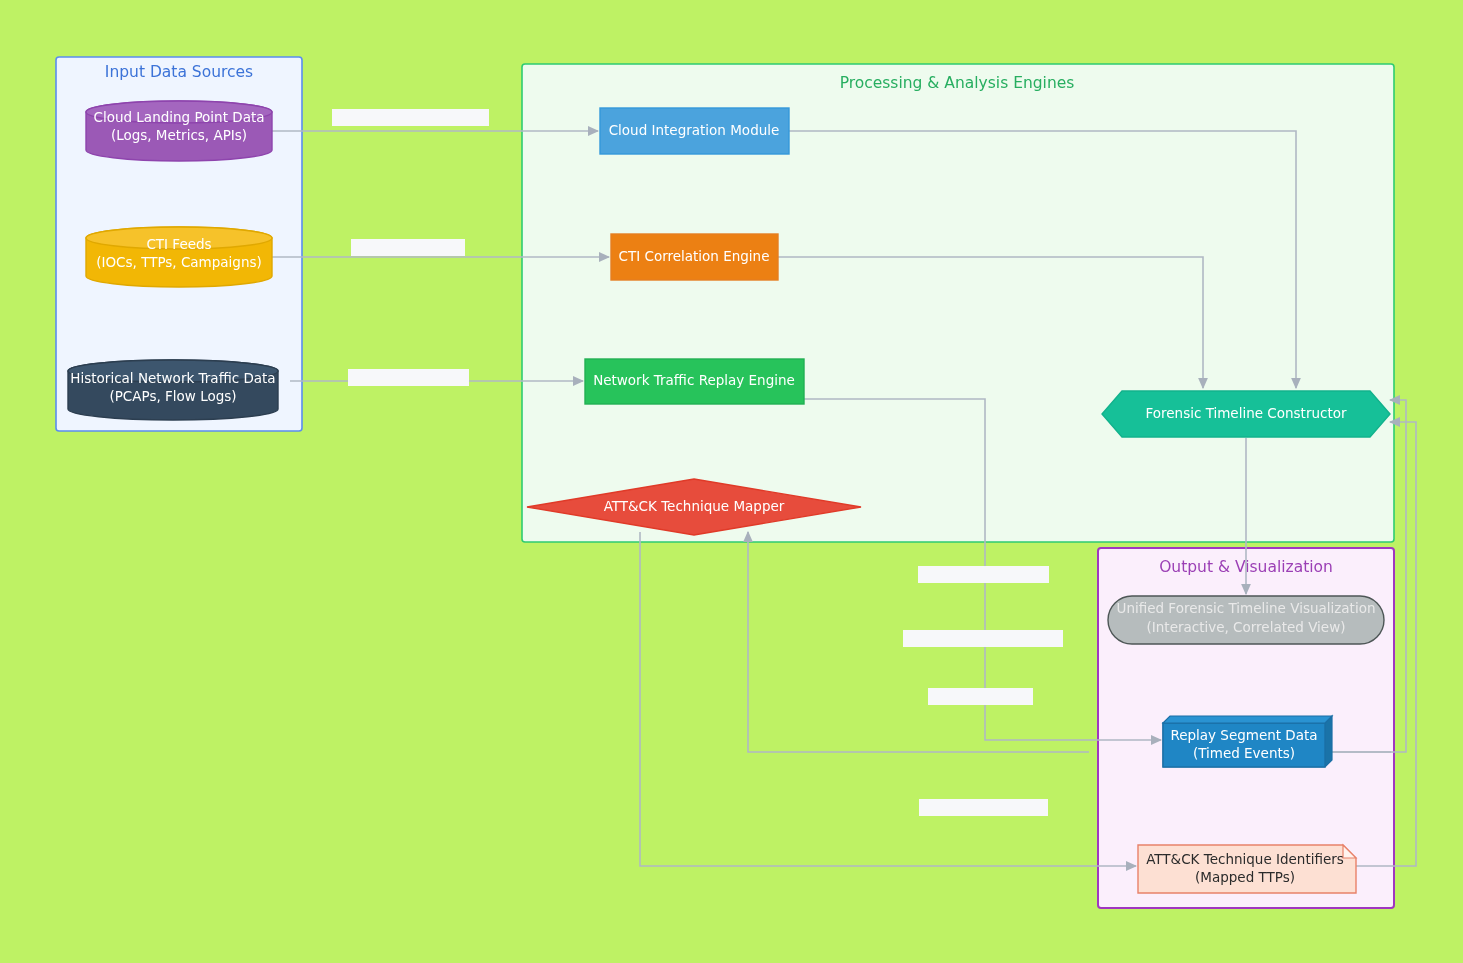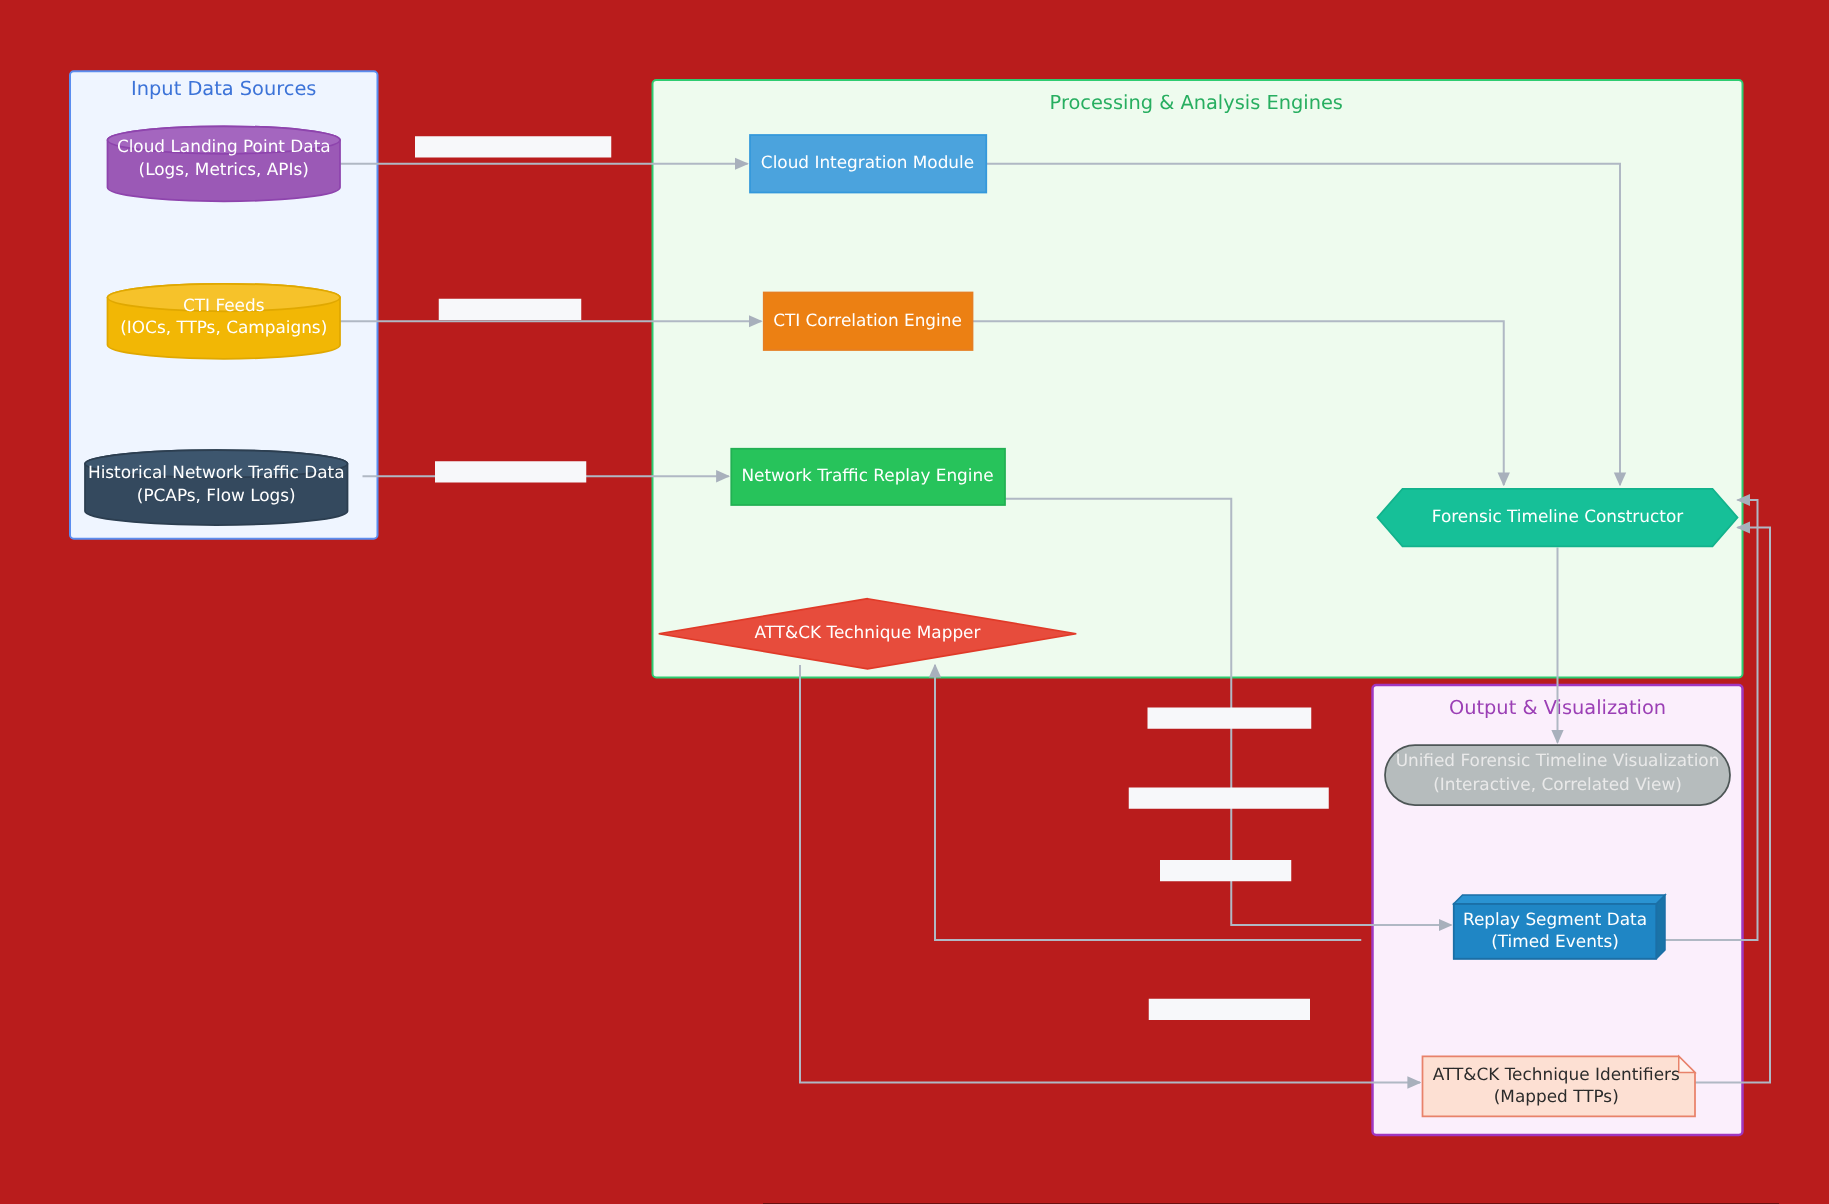--- a/index.html
+++ b/index.html
@@ -1,18 +1,18 @@
 <!DOCTYPE html>
 <html><head>
 <meta charset="utf-8">
 <style>
   html,body{margin:0;padding:0;background:#000;}
   body{width:1463px;height:963px;overflow:hidden;
        font-family:"DejaVu Sans","Liberation Sans",sans-serif;}
-  #stage{position:relative;width:1463px;height:963px;background:#b91c1c;}
+  #stage{position:relative;width:1463px;height:963px;background:#bef264;}
   svg{position:absolute;left:0;top:0;}
   .nodeTxt{fill:#fff;font-size:13.5px;dominant-baseline:middle;text-anchor:middle;}
   .nodeTxtD{fill:#2b2b2b;font-size:13.5px;dominant-baseline:middle;text-anchor:middle;}
   .nodeTxtG{fill:#e9e9e9;font-size:13.5px;dominant-baseline:middle;text-anchor:middle;}
   .clusterTitle{font-size:15.5px;text-anchor:middle;dominant-baseline:middle;}
   .edgePath{fill:none;stroke:#b0b8c4;stroke-width:1.6px;}
   .edgeLblBox{fill:#f7f8fa;}
   .edgeLblTxt{fill:#fafbfc;font-size:11.5px;text-anchor:middle;dominant-baseline:middle;}
 </style>
 </head>

